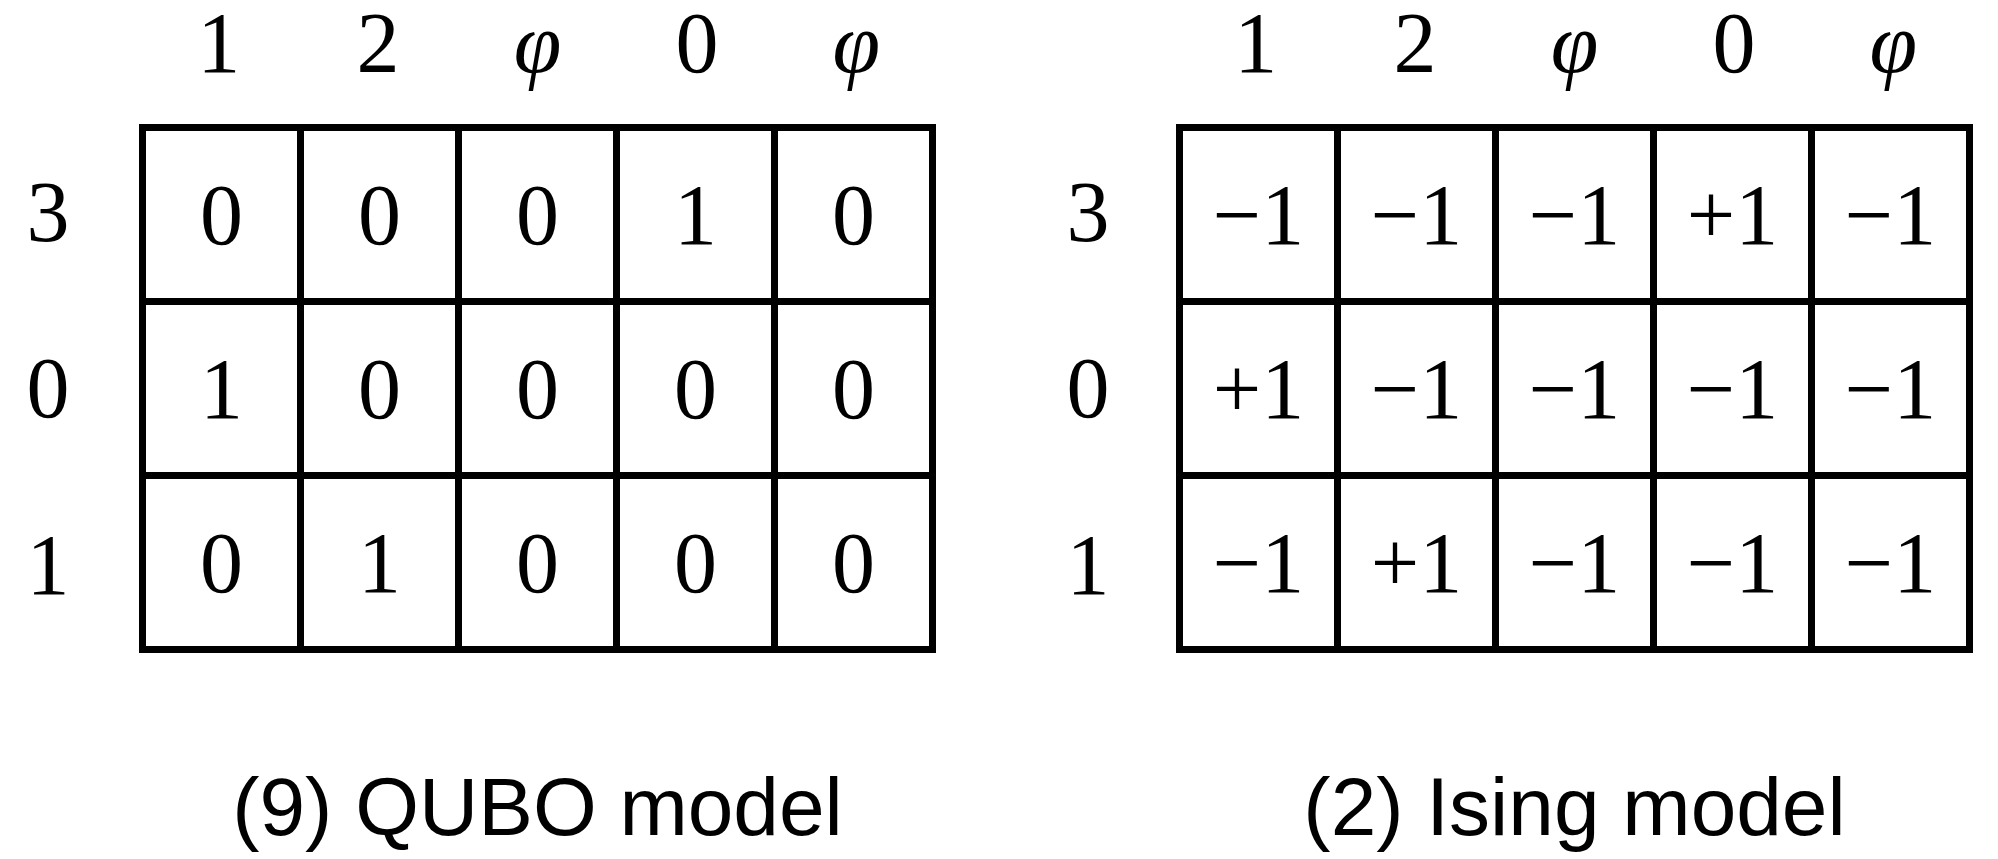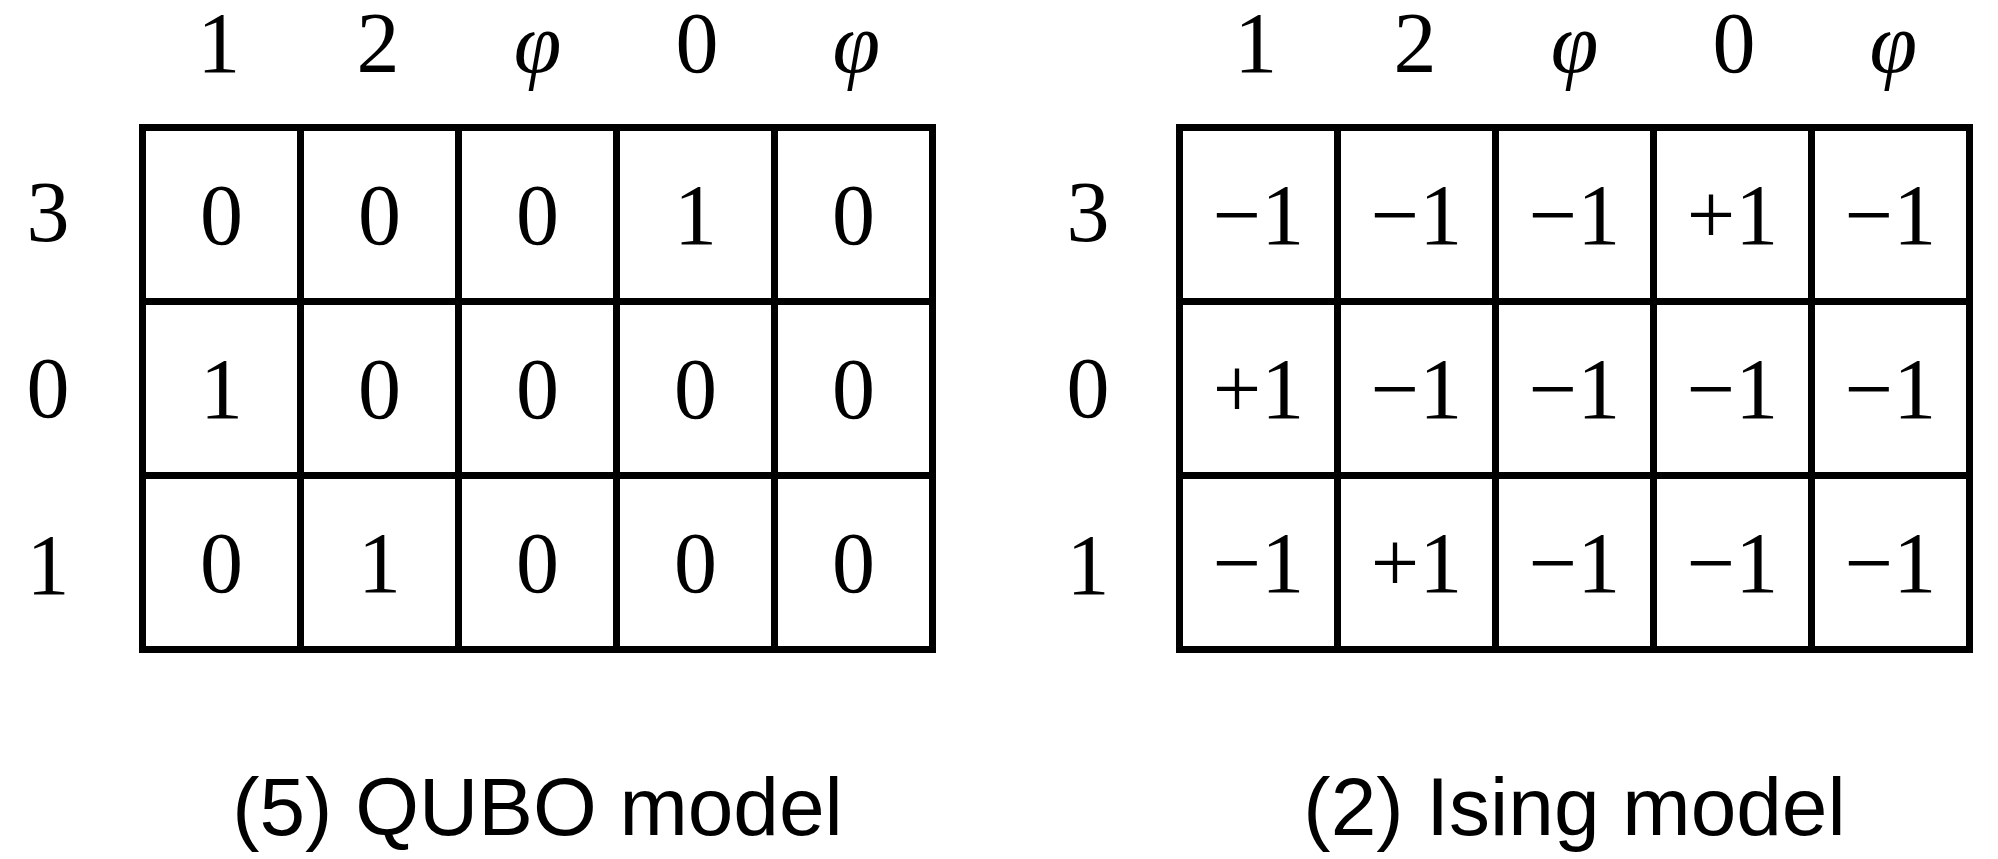--- a/index.html
+++ b/index.html
@@ -128,21 +128,21 @@
       <tr>
         <td>0</td>
         <td>1</td>
         <td>0</td>
         <td>0</td>
         <td>0</td>
       </tr>
     </tbody>
   </table>
 
-  <div class="caption left">(5) QUBO model</div>
+  <div class="caption left">(9) QUBO model</div>
 
   <div class="col-headers right">
     <span class="col-header">1</span>
     <span class="col-header">2</span>
     <span class="col-header phi">φ</span>
     <span class="col-header">0</span>
     <span class="col-header phi">φ</span>
   </div>
 
   <div class="row-labels right">

